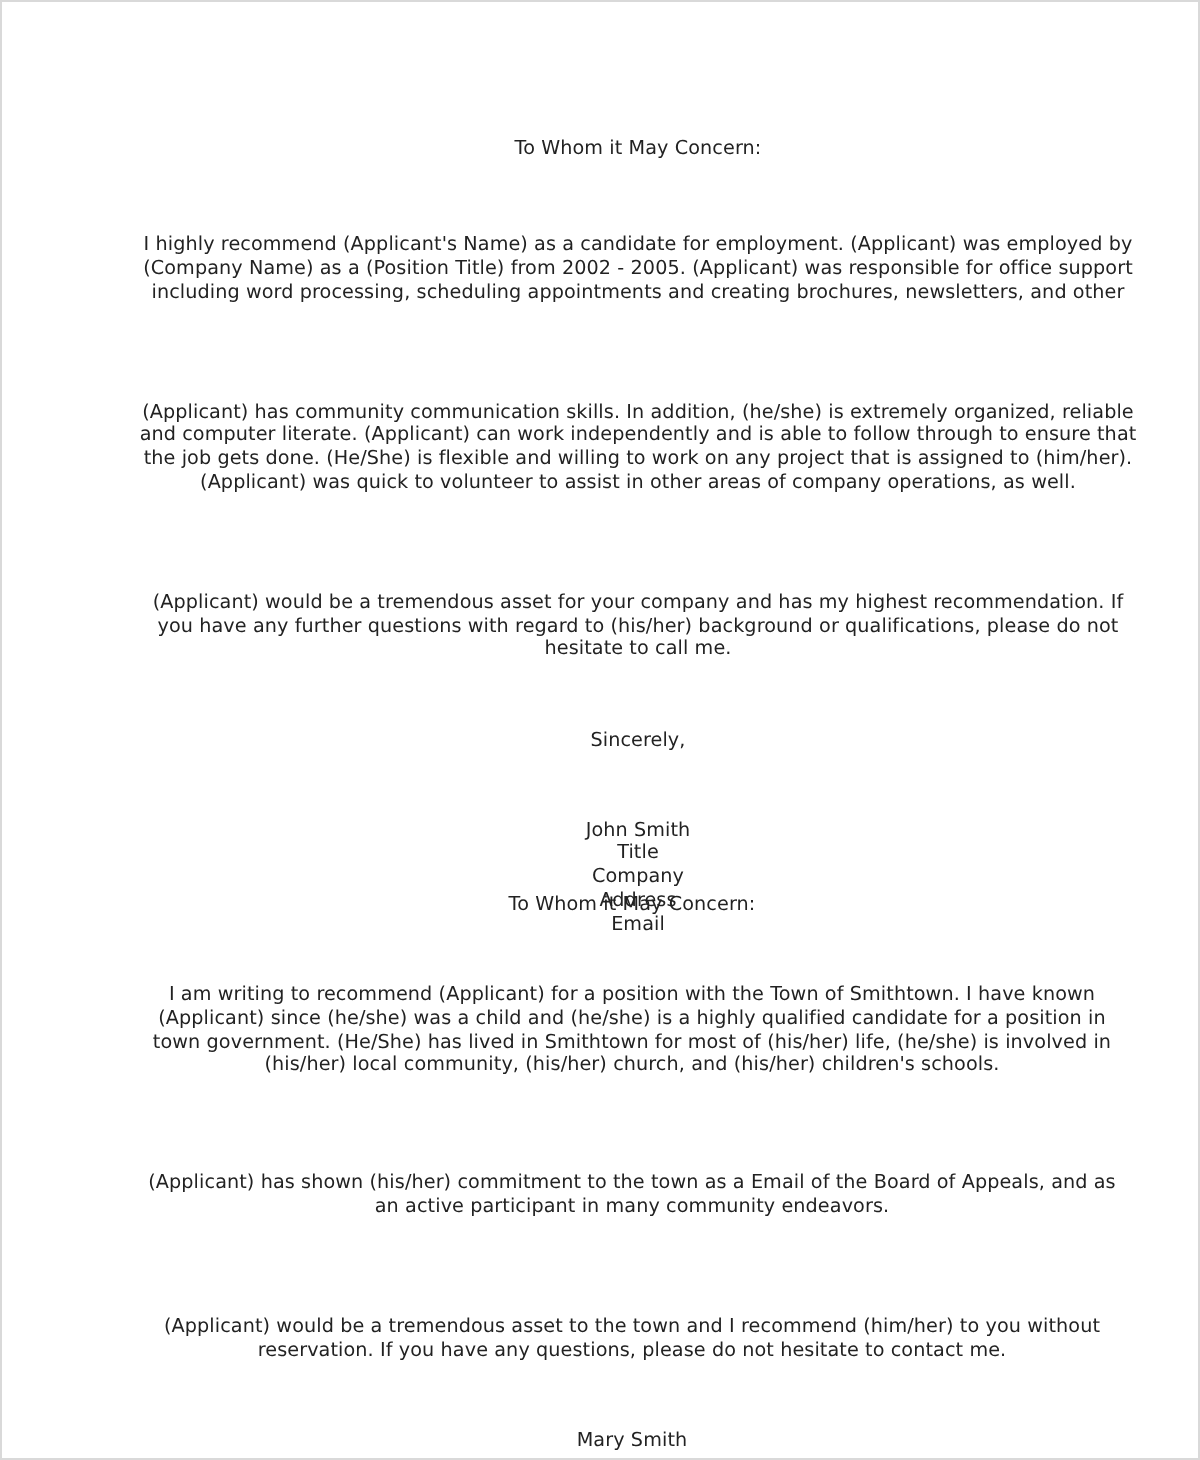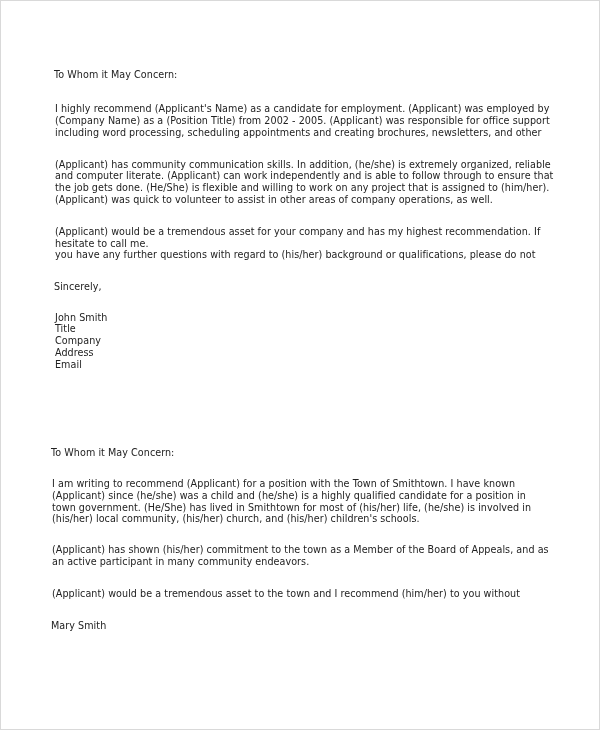--- a/index.html
+++ b/index.html
@@ -4,22 +4,22 @@
   <style>
     html, body { margin: 0; padding: 0; background: #ffffff; }
     body { width: 600px; height: 730px; position: relative; overflow: hidden; }
     .page {
       position: absolute; left: 0; top: 0; width: 598px; height: 728px;
       border: 1px solid #d9d9d9; background: #ffffff;
     }
     .letter { position: absolute; font-family: "DejaVu Sans", sans-serif; font-size: 9.6px; color: #222222; letter-spacing: 0.05px; }
     .letter-1 { left: 53px; top: 68px; width: 530px; }
     .letter-2 { left: 50px; top: 446px; width: 530px; }
-    .line { display: block; height: 11.7px; line-height: 11.7px; white-space: nowrap; }
-    .para { margin: 1px; }
+    .line { display: block; height: 11.7px; line-height: 11.7px; white-space: nowrap; text-align: center; }
+    .para { margin: 15px; }
     .gap-after-salutation { height: 21.5px; }
     .gap { height: 18.5px; }
     .gap-after-sincerely { height: 18.5px; }
   </style>
 </head>
 <body>
 
 <div class="page">
 
   <div class="letter letter-1">
@@ -36,22 +36,22 @@
     <div class="para">
       <span class="line">(Applicant) has community communication skills. In addition, (he/she) is extremely organized, reliable</span>
       <span class="line">and computer literate. (Applicant) can work independently and is able to follow through to ensure that</span>
       <span class="line">the job gets done. (He/She) is flexible and willing to work on any project that is assigned to (him/her).</span>
       <span class="line">(Applicant) was quick to volunteer to assist in other areas of company operations, as well.</span>
     </div>
     <div class="gap"></div>
 
     <div class="para">
       <span class="line">(Applicant) would be a tremendous asset for your company and has my highest recommendation. If</span>
+      <span class="line">you have any further questions with regard to (his/her) background or qualifications, please do not</span>
       <span class="line">hesitate to call me.</span>
-      <span class="line">you have any further questions with regard to (his/her) background or qualifications, please do not</span>
     </div>
     <div class="gap"></div>
 
     <span class="line">Sincerely,</span>
     <div class="gap-after-sincerely"></div>
 
     <div class="para">
       <span class="line">John Smith</span>
       <span class="line">Title</span>
       <span class="line">Company</span>
@@ -66,26 +66,27 @@
 
     <div class="para">
       <span class="line">I am writing to recommend (Applicant) for a position with the Town of Smithtown. I have known</span>
       <span class="line">(Applicant) since (he/she) was a child and (he/she) is a highly qualified candidate for a position in</span>
       <span class="line">town government. (He/She) has lived in Smithtown for most of (his/her) life, (he/she) is involved in</span>
       <span class="line">(his/her) local community, (his/her) church, and (his/her) children's schools.</span>
     </div>
     <div class="gap" style="height:17.5px"></div>
 
     <div class="para">
-      <span class="line">(Applicant) has shown (his/her) commitment to the town as a Member of the Board of Appeals, and as</span>
+      <span class="line">(Applicant) has shown (his/her) commitment to the town as a Email of the Board of Appeals, and as</span>
       <span class="line">an active participant in many community endeavors.</span>
     </div>
     <div class="gap"></div>
 
     <div class="para">
       <span class="line">(Applicant) would be a tremendous asset to the town and I recommend (him/her) to you without</span>
+      <span class="line">reservation. If you have any questions, please do not hesitate to contact me.</span>
     </div>
     <div class="gap"></div>
 
     <span class="line">Mary Smith</span>
   </div>
 
 </div>
 
 </body></html>

